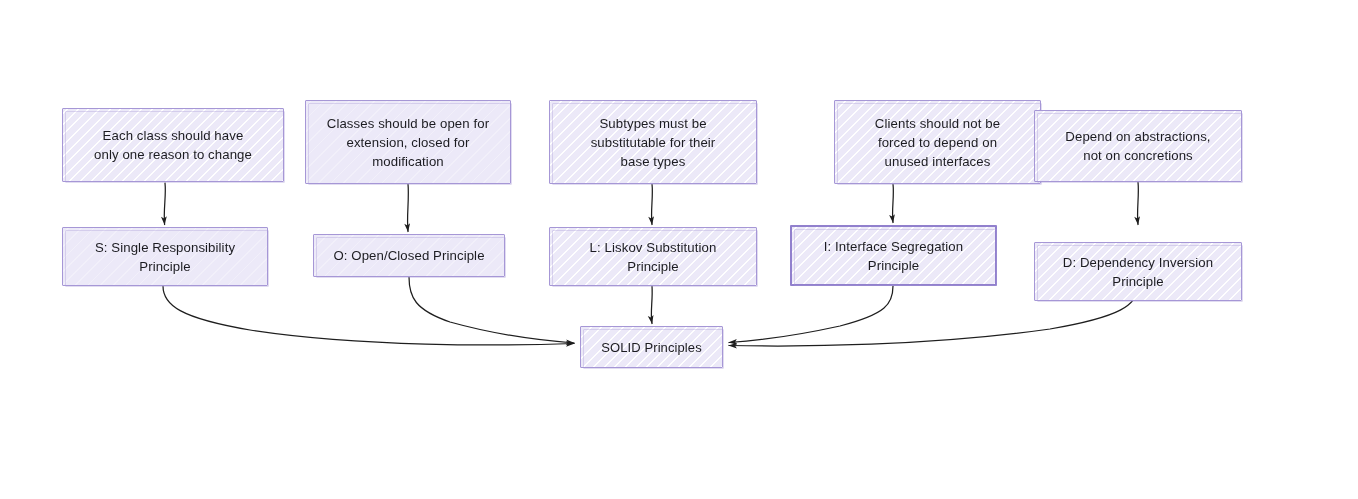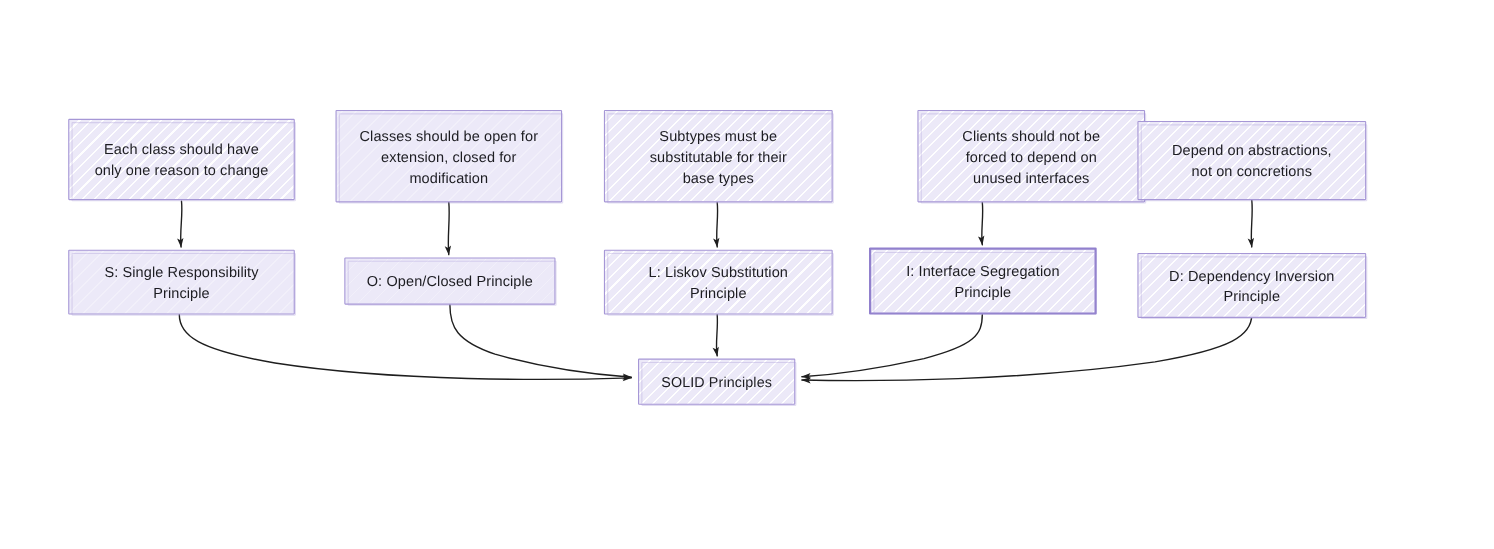--- a/index.html
+++ b/index.html
@@ -73,21 +73,21 @@
       <path d="M1138,182 C1139.4,196 1136.4,210 1138,224.5" marker-end="url(#ah)"></path>
 
       <path d="M163,286 C163,305 180,318 250,330 C360,347 500,346 574,343.5" marker-end="url(#ah)"></path>
       <path d="M409,277 C409,297 415,310 450,322 C500,336 548,341 574,343" marker-end="url(#ah)"></path>
       <path d="M652,286 C653,300 650,312 652,323.5" marker-end="url(#ah)"></path>
       <path d="M893,286 C893,304 886,314 840,326 C790,337 752,341 729,342.5" marker-end="url(#ah)"></path>
       <path d="M1138,286 C1138,305 1120,317 1050,329 C930,346 800,347 729,345.5" marker-end="url(#ah)"></path>
     </g>
   </svg>
 
-  <div class="node hatch" style="left:62px;top:108px;width:206px;height:74px;justify-content:flex-end;">
+  <div class="node hatch" style="left:62px;top:108px;width:222px;height:74px;justify-content:flex-end;">
     <span class="lbl">Each class should have
 only one reason to change</span>
   </div>
 
   <div class="node plain" style="left:305px;top:100px;width:206px;height:84px;">
     <span class="lbl">Classes should be open for
 extension, closed for
 modification</span>
   </div>
 
@@ -120,21 +120,21 @@
   <div class="node hatch" style="left:549px;top:227px;width:208px;height:59px;justify-content:center;">
     <span class="lbl">L: Liskov Substitution
 Principle</span>
   </div>
 
   <div class="node hatch thick" style="left:790px;top:225px;width:207px;height:61px;">
     <span class="lbl">I: Interface Segregation
 Principle</span>
   </div>
 
-  <div class="node hatch" style="left:1034px;top:230px;width:208px;height:59px;">
+  <div class="node hatch" style="left:1034px;top:242px;width:208px;height:59px;">
     <span class="lbl">D: Dependency Inversion
 Principle</span>
   </div>
 
   <div class="node hatch" style="left:580px;top:326px;width:143px;height:42px;font-size:13px;">
     <span class="lbl">SOLID Principles</span>
   </div>
 
 </div>
 

